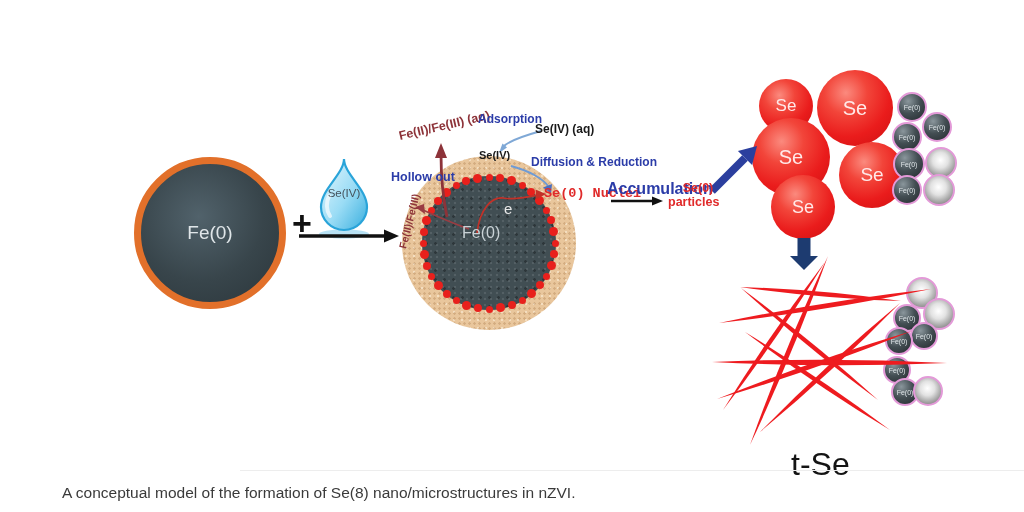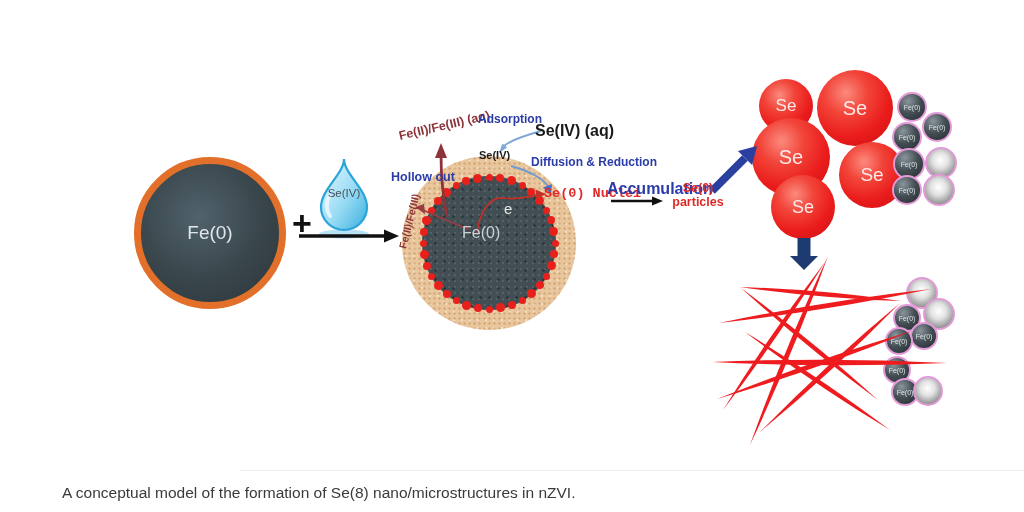--- a/index.html
+++ b/index.html
@@ -219,39 +219,40 @@
   </svg>
 
   <div class="lbl" style="left:292px;top:204px;font-size:34px;font-weight:bold;color:#111;">+</div>
 
   <div class="lbl" style="left:318px;top:187px;width:52px;text-align:center;font-size:11.5px;color:#44525c;">Se(IV)</div>
 
   <div class="lbl maroon" style="left:399px;top:129px;font-size:12.5px;transform:rotate(-13deg);transform-origin:left center;">Fe(II)/Fe(III) (aq)</div>
 
   <div class="lbl blue" style="left:478px;top:112px;font-size:12px;">Adsorption</div>
 
-  <div class="lbl blk" style="left:535px;top:122px;font-size:16px;">Se(IV) (aq)</div>
+  <div class="lbl blk" style="left:535px;top:122px;font-size:12px;">Se(IV) (aq)</div>
 
   <div class="lbl blk" style="left:479px;top:149px;font-size:11px;">Se(IV)</div>
 
   <div class="lbl blue" style="left:531px;top:155px;font-size:12px;">Diffusion &amp; Reduction</div>
 
   <div class="lbl blue" style="left:391px;top:170px;font-size:12.5px;">Hollow out</div>
 
   <div class="lbl maroon" style="left:369px;top:215px;width:80px;text-align:center;font-size:10.5px;transform:rotate(-76deg);">Fe(II)/Fe(III)</div>
 
   <div class="lbl" style="left:504px;top:200px;font-size:15px;color:#e8e8e8;">e</div>
 
   <div class="lbl" style="left:462px;top:224px;font-size:16px;color:#c9d2d6;">Fe(0)</div>
 
   <div class="lbl redtxt" style="left:544px;top:186px;font-size:13.5px;font-family:Liberation Mono, monospace;">Se(0) Nuclei</div>
 
   <div class="lbl blue" style="left:607px;top:180px;font-size:16px;">Accumulation</div>
 
   <div class="lbl redtxt" style="left:668px;top:181px;width:60px;text-align:center;font-size:12.5px;">Se(0)</div>
-  <div class="lbl redtxt" style="left:668px;top:195px;width:60px;text-align:center;font-size:12.5px;">particles</div>
-
-
+  <div class="lbl redtxt" style="left:668px;top:195px;width:60px;font-size:12.5px;">particles</div>
+
+
+  <div class="phase-title" style="left:791px;top:446px;">t-Se</div>
 
   <div id="caption-rule"></div>
   <div id="caption">A conceptual model of the formation of Se(8) nano/microstructures in nZVI.</div>
 
 </div>
 
 </body></html>

